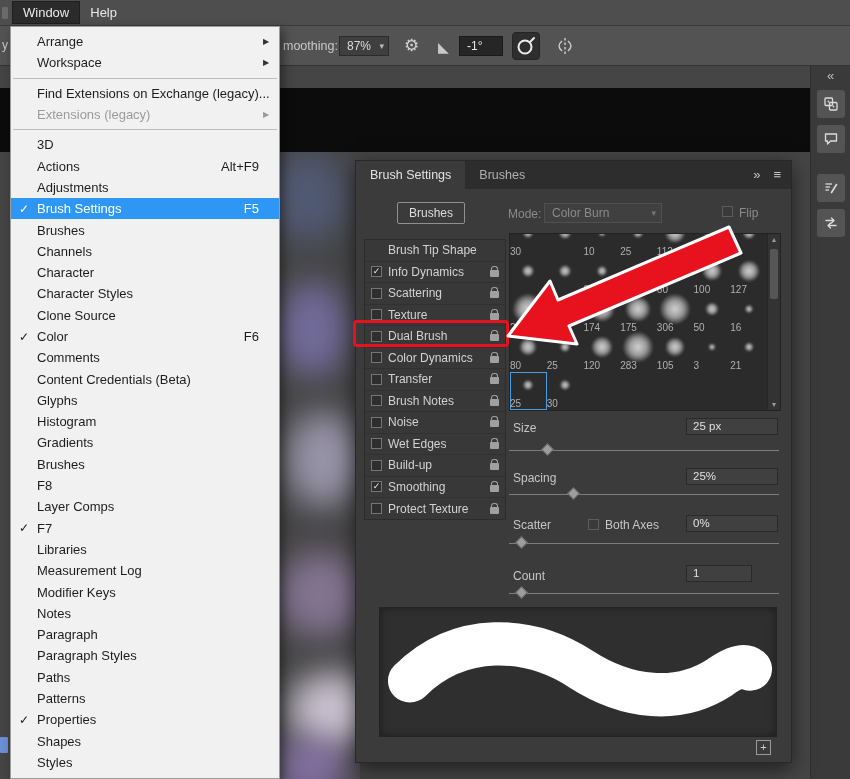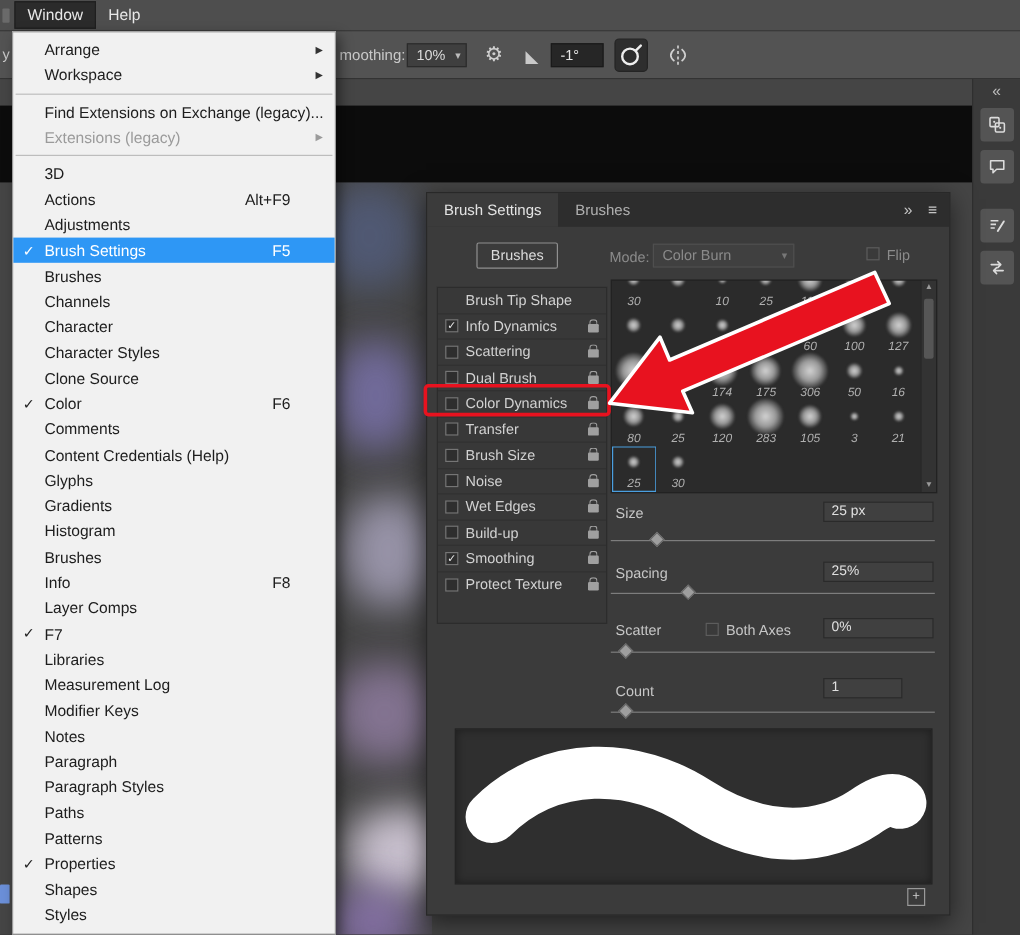--- a/index.html
+++ b/index.html
@@ -78,21 +78,21 @@
                 border:1.5px solid #a0a0a0;border-bottom:none;border-radius:3px 3px 0 0;}
 
   .brush-grid{position:absolute;left:153px;top:72px;width:272px;height:178px;background:#2b2b2b;
               border:1px solid #222;}
   .grid-clip{position:absolute;left:0;top:0;right:13px;bottom:0;overflow:hidden;}
   .grid-cells{display:grid;grid-template-columns:repeat(7,1fr);margin-top:-14px;}
   .gcell{position:relative;height:38px;}
   .gcell.sel{box-shadow:inset 0 0 0 1px #4a9fe0;}
   .thumb{position:absolute;left:50%;top:13px;transform:translate(-50%,-50%);border-radius:50%;
          background:radial-gradient(circle,#d2d2d2 0%,#9a9a9a 40%,rgba(100,100,100,0) 75%);filter:blur(1px);}
-  .gnum{position:absolute;left:0;right:0;bottom:1px;text-align:center;font-size:10px;color:#b0b0b0;font-style:italic;}
+  .gnum{position:absolute;left:0;right:0;bottom:1px;text-align:left;font-size:10px;color:#b0b0b0;}
   .grid-scroll{position:absolute;right:0;top:0;bottom:0;width:13px;background:#333;border-left:1px solid #262626;}
   .gs-arrow{position:absolute;left:0;right:0;text-align:center;font-size:7px;color:#999;}
   .gs-thumb{position:absolute;left:2px;right:2px;top:15px;height:50px;background:#565656;border-radius:2px;}
 
   .ctl-label{position:absolute;font-size:12px;color:#c6c6c6;}
   .ctl-field{position:absolute;width:92px;height:17px;background:#404040;border:1px solid #2a2a2a;
              color:#e0e0e0;font-size:11.5px;line-height:15px;padding-left:6px;}
   .ctl-field.small{width:66px;}
   .slider{position:absolute;left:153px;width:270px;height:1px;background:#7d7d7d;}
   .handle{position:absolute;top:-5px;width:9px;height:9px;background:#9e9e9e;border:1px solid #666;transform:rotate(45deg);}
@@ -102,21 +102,21 @@
   .new-brush{position:absolute;left:400px;top:579px;width:15px;height:15px;border:1px solid #9a9a9a;
              color:#cfcfcf;font-size:11px;line-height:12px;text-align:center;}
 
   
   .dropdown{position:absolute;left:10px;top:26px;width:270px;bottom:0;background:#f1f1f1;
             border:1px solid #9b9b9b;box-shadow:3px 4px 10px rgba(0,0,0,.45);z-index:70;
             padding-top:4px;overflow:hidden;}
   .menu-item{height:21.3px;display:flex;align-items:center;padding-right:6px;}
   .menu-item .check{width:26px;min-width:26px;text-align:center;font-size:12px;color:#222;}
   .mi-label{flex:1;font-size:13px;color:#1d1d1d;white-space:nowrap;}
-  .mi-shortcut{font-size:13px;color:#1d1d1d;margin-right:21px;}
+  .mi-shortcut{font-size:13px;color:#1d1d1d;margin-right:4px;}
   .mi-sub{width:10px;min-width:10px;font-size:8px;color:#333;}
   .menu-item.hl{background:#2e97f5;}
   .menu-item.hl .mi-label,.menu-item.hl .mi-shortcut,.menu-item.hl .check{color:#fff;}
   .menu-item.disabled .mi-label,.menu-item.disabled .mi-sub{color:#9b9b9b;}
   .menu-sep{height:1px;background:#bdbdbd;margin:4px 2px;}
 
   
   .red-box{position:absolute;left:353px;top:320px;width:156px;height:27px;border:3px solid #e8121f;
            border-radius:4px;z-index:40;}
   .arrow-svg{position:absolute;left:0;top:0;z-index:45;pointer-events:none;}
@@ -129,21 +129,21 @@
   <div class="menubar">
     <span class="mb-frag"></span>
     <div class="menu-btn active">Window</div>
     <div class="menu-btn">Help</div>
   </div>
 
   <div class="optionsbar">
     <span class="edge-y">y</span>
     <span class="ob-label">moothing:</span>
     <div class="ob-select">
-      <span>10%</span>
+      <span>87%</span>
       <span class="chev">▾</span>
     </div>
     <span class="ob-gear">⚙</span>
     <span class="ob-angleico">◣</span>
     <div class="ob-field">-1°</div>
     <div class="ob-toggle">
       <svg width="22" height="22" viewBox="0 0 22 22">
         <circle cx="10" cy="12" r="6.5" fill="none" stroke="#eeeeee" stroke-width="2"></circle>
         <line x1="15" y1="7" x2="19" y2="3" stroke="#eeeeee" stroke-width="2" stroke-linecap="round"></line>
       </svg>
@@ -232,36 +232,41 @@
     <span class="s-label">Info Dynamics</span>
     <span class="lock"></span>
   </div>
         <div class="setting-row">
     <span class="cb"></span>
     <span class="s-label">Scattering</span>
     <span class="lock"></span>
   </div>
         <div class="setting-row">
     <span class="cb"></span>
+    <span class="s-label">Texture</span>
+    <span class="lock"></span>
+  </div>
+        <div class="setting-row">
+    <span class="cb"></span>
     <span class="s-label">Dual Brush</span>
     <span class="lock"></span>
   </div>
         <div class="setting-row">
     <span class="cb"></span>
     <span class="s-label">Color Dynamics</span>
     <span class="lock"></span>
   </div>
         <div class="setting-row">
     <span class="cb"></span>
     <span class="s-label">Transfer</span>
     <span class="lock"></span>
   </div>
         <div class="setting-row">
     <span class="cb"></span>
-    <span class="s-label">Brush Size</span>
+    <span class="s-label">Brush Notes</span>
     <span class="lock"></span>
   </div>
         <div class="setting-row">
     <span class="cb"></span>
     <span class="s-label">Noise</span>
     <span class="lock"></span>
   </div>
         <div class="setting-row">
     <span class="cb"></span>
     <span class="s-label">Wet Edges</span>
@@ -554,51 +559,50 @@
     <span class="mi-sub"></span>
   </div>
         <div class="menu-item">
     <span class="check"></span>
     <span class="mi-label">Comments</span>
     <span class="mi-shortcut"></span>
     <span class="mi-sub"></span>
   </div>
         <div class="menu-item">
     <span class="check"></span>
-    <span class="mi-label">Content Credentials (Help)</span>
+    <span class="mi-label">Content Credentials (Beta)</span>
     <span class="mi-shortcut"></span>
     <span class="mi-sub"></span>
   </div>
         <div class="menu-item">
     <span class="check"></span>
     <span class="mi-label">Glyphs</span>
     <span class="mi-shortcut"></span>
     <span class="mi-sub"></span>
   </div>
         <div class="menu-item">
     <span class="check"></span>
+    <span class="mi-label">Histogram</span>
+    <span class="mi-shortcut"></span>
+    <span class="mi-sub"></span>
+  </div>
+        <div class="menu-item">
+    <span class="check"></span>
     <span class="mi-label">Gradients</span>
     <span class="mi-shortcut"></span>
     <span class="mi-sub"></span>
   </div>
         <div class="menu-item">
     <span class="check"></span>
-    <span class="mi-label">Histogram</span>
-    <span class="mi-shortcut"></span>
-    <span class="mi-sub"></span>
-  </div>
-        <div class="menu-item">
-    <span class="check"></span>
     <span class="mi-label">Brushes</span>
     <span class="mi-shortcut"></span>
     <span class="mi-sub"></span>
   </div>
         <div class="menu-item">
     <span class="check"></span>
-    <span class="mi-label">Info</span>
     <span class="mi-shortcut">F8</span>
     <span class="mi-sub"></span>
   </div>
         <div class="menu-item">
     <span class="check"></span>
     <span class="mi-label">Layer Comps</span>
     <span class="mi-shortcut"></span>
     <span class="mi-sub"></span>
   </div>
         <div class="menu-item">

